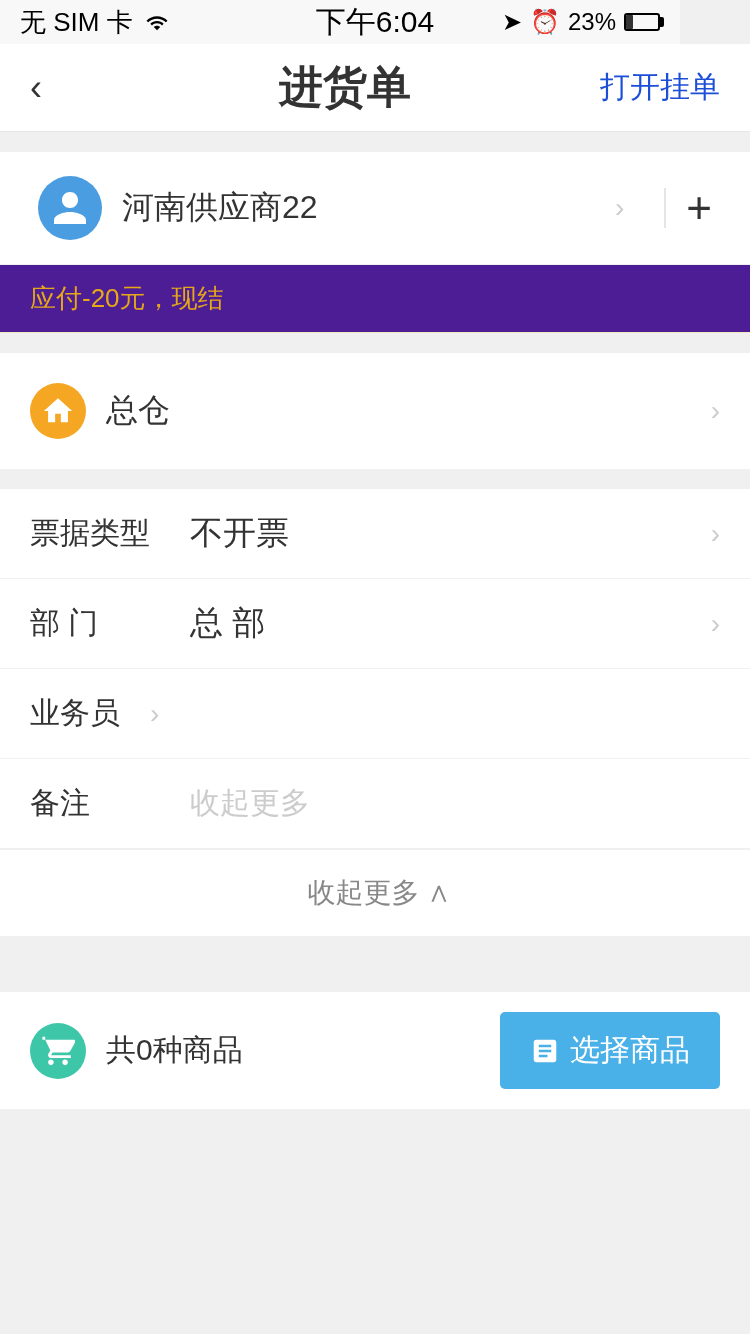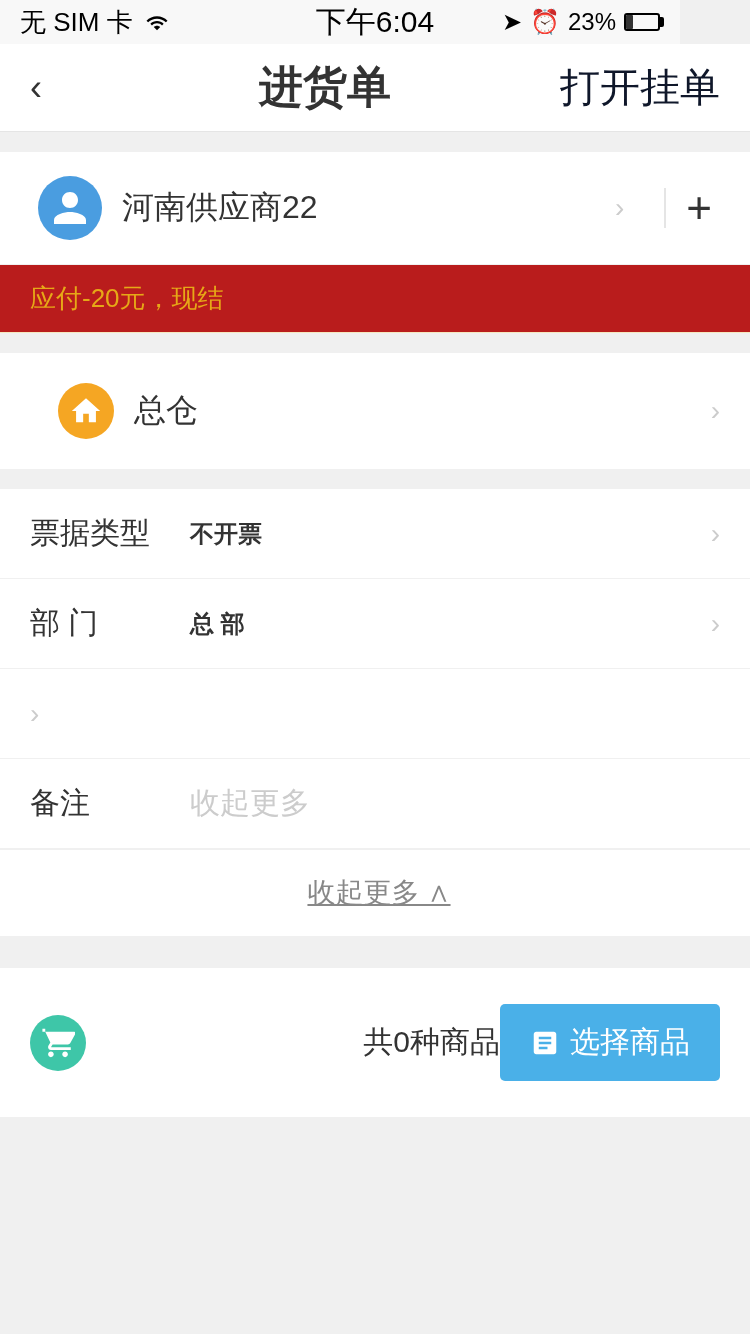--- a/index.html
+++ b/index.html
@@ -61,22 +61,22 @@
       color: #333;
       cursor: pointer;
       width: 60px;
     }
     .nav-title {
       font-size: 44px;
       font-weight: 600;
       color: #333;
     }
     .nav-action {
-      font-size: 40px;
-      color: #0f172a;
+      font-size: 30px;
+      color: #1d4ed8;
       cursor: pointer;
     }
 
     
     .section-divider {
       height: 20px;
       background: #f0f0f0;
     }
 
     
@@ -126,41 +126,40 @@
     }
     .supplier-divider {
       width: 2px;
       height: 40px;
       background: #e5e5e5;
       margin: 0 20px;
     }
 
     
     .notice-banner {
-      background: #b91c1c;
+      background: #4c1d95;
       padding: 16px 30px;
       font-size: 26px;
       color: #e6a817;
       border-bottom: 1px solid #f5e8c0;
     }
 
     .section-gap {
       height: 20px;
       background: #f0f0f0;
     }
 
     
     .list-row {
       display: flex;
       align-items: center;
       padding: 30px 30px;
       background: #fff;
       border-bottom: 1px solid #f0f0f0;
       min-height: 88px;
-      margin-left: 28px;
     }
     .list-row:last-child {
       border-bottom: none;
     }
     .warehouse-icon {
       width: 56px;
       height: 56px;
       border-radius: 50%;
       background: #f5a623;
       display: flex;
@@ -196,24 +195,23 @@
       background: #fff;
     }
     .form-row-label {
       font-size: 30px;
       color: #333;
       width: 120px;
       flex-shrink: 0;
     }
     .form-row-value {
       flex: 1;
-      font-size: 24px;
+      font-size: 33px;
       color: #333;
       padding-left: 40px;
-      font-weight: bold;
     }
     .form-row-placeholder {
       flex: 1;
       font-size: 30px;
       color: #ccc;
       padding-left: 40px;
     }
 
     
     .collapse-row {
@@ -222,31 +220,29 @@
       align-items: center;
       justify-content: center;
       padding: 24px 0;
       border-top: 1px solid #f0f0f0;
       color: #888;
       font-size: 28px;
       cursor: pointer;
     }
     .collapse-row span {
       margin-left: 8px;
-      text-decoration: underline;
     }
 
     
     .bottom-section {
       background: #fff;
       display: flex;
       align-items: center;
-      padding: 36px 30px;
-      margin-top: 12px;
-      text-align: right;
+      padding: 20px 30px;
+      margin-top: 36px;
     }
     .product-icon {
       width: 56px;
       height: 56px;
       border-radius: 50%;
       background: #3ec6a8;
       display: flex;
       align-items: center;
       justify-content: center;
       margin-right: 20px;
@@ -361,20 +357,21 @@
     <span class="chevron">›</span>
   </div>
 
   <div class="form-row">
     <span class="form-row-label">部  门</span>
     <span class="form-row-value">总 部</span>
     <span class="chevron">›</span>
   </div>
 
   <div class="form-row">
+    <span class="form-row-label">业务员</span>
     <span class="chevron">›</span>
   </div>
 
   <div class="form-row">
     <span class="form-row-label">备注</span>
     <span class="form-row-placeholder">收起更多</span>
   </div>
 
   <div class="collapse-row">
     <span>收起更多 ∧</span>

